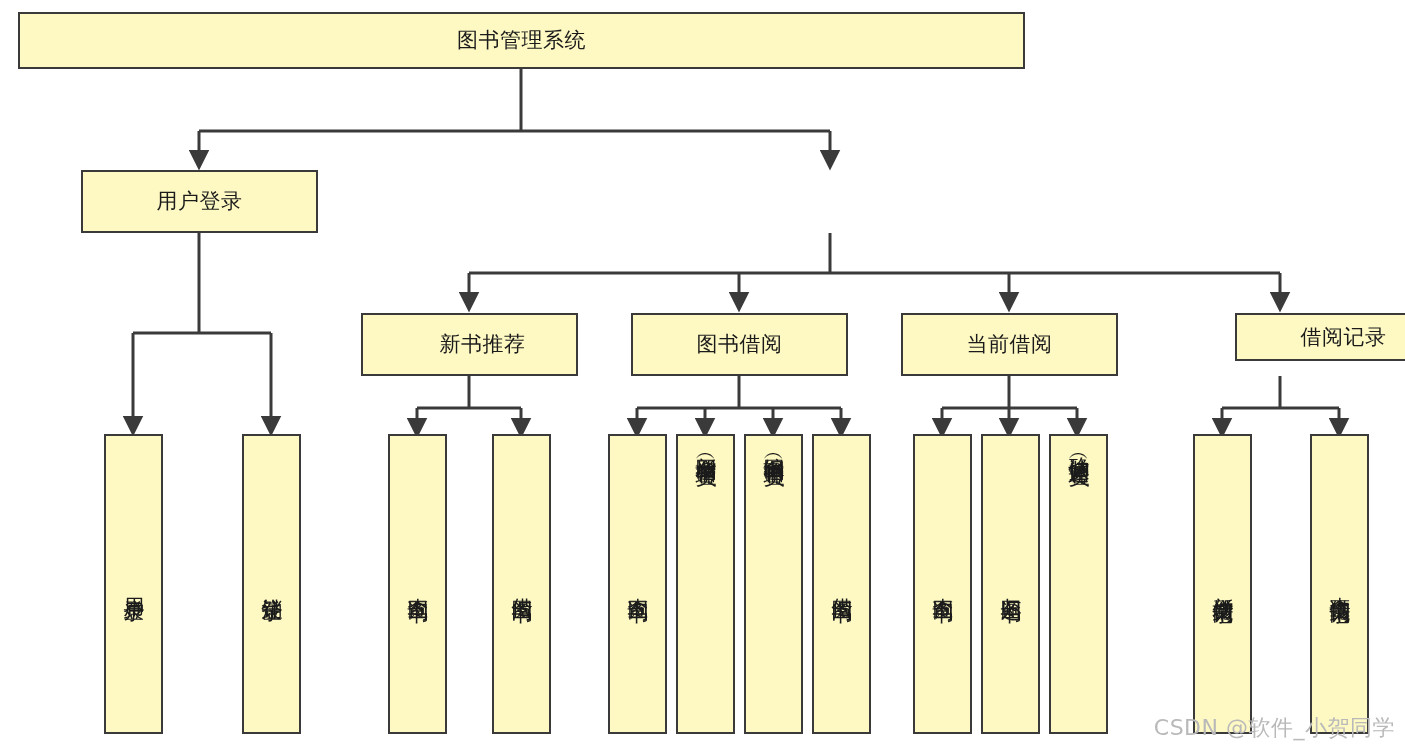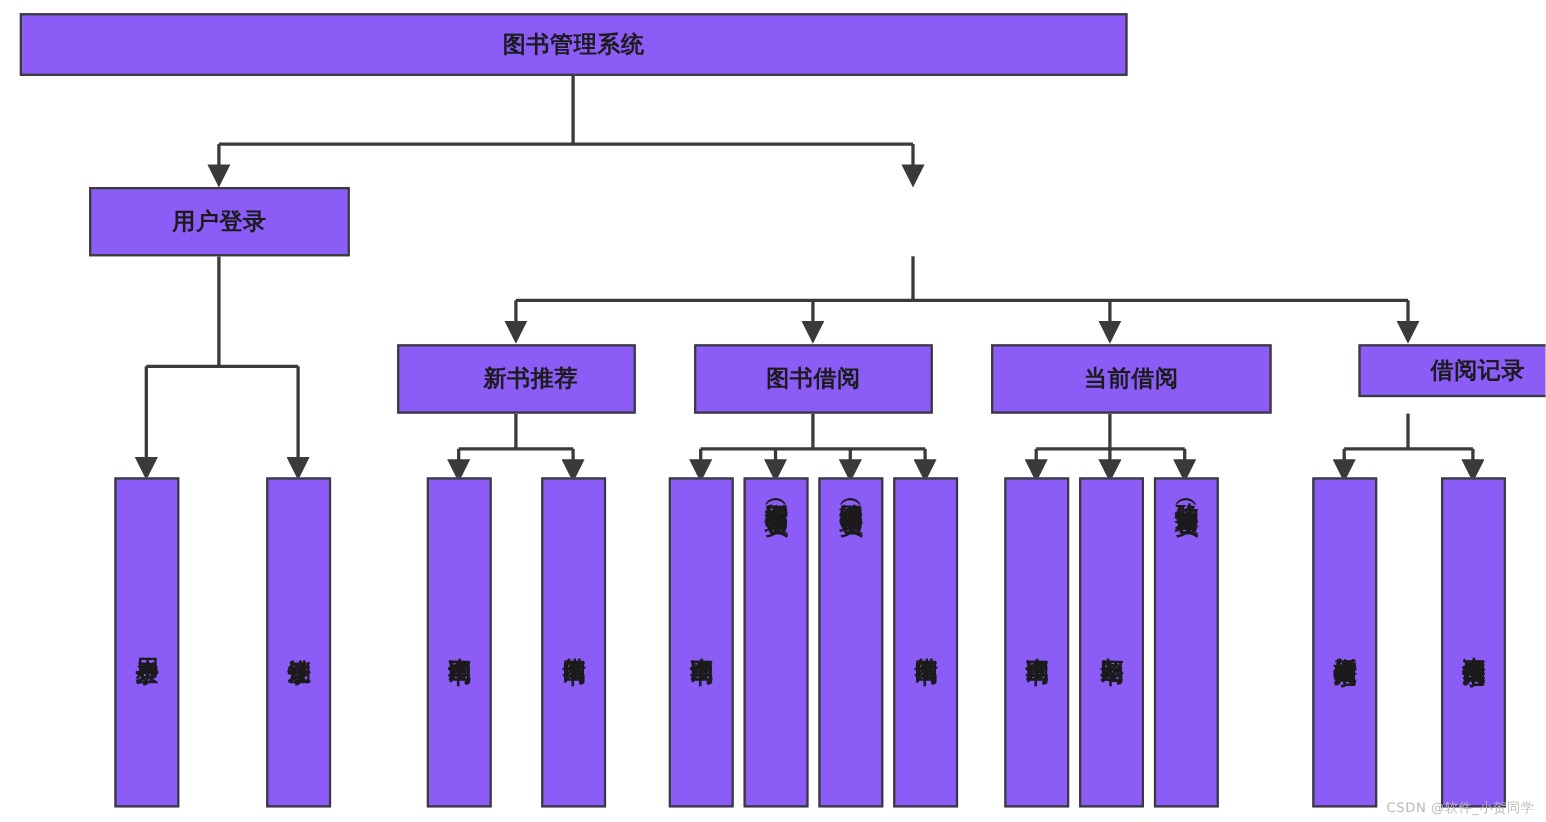--- a/index.html
+++ b/index.html
@@ -23,27 +23,26 @@
     position: absolute;
     top: 0;
     left: 0;
     width: 1405px;
     height: 747px;
     pointer-events: none;
   }
   .node {
     position: absolute;
     box-sizing: border-box;
-    background: #8b5cf6;
+    background: #fef9c3;
     border: 2px solid #3a3a3a;
     display: flex;
     align-items: center;
     justify-content: center;
     color: #1b1b1b;
-    font-weight: bold;
   }
   .node-label {
     display: block;
     text-align: center;
     line-height: 1.28;
     white-space: pre;
   }
   .node.horizontal .node-label {
     font-size: 21px;
     letter-spacing: 0.5px;
@@ -61,21 +60,21 @@
     margin: 0 auto;
   }
   .node.vertical.centered {
     align-items: center;
     padding-top: 0;
   }
   #watermark {
     position: absolute;
     right: 10px;
     bottom: 4px;
-    font-size: 12px;
+    font-size: 22px;
     color: #b9b9b9;
     letter-spacing: 0.5px;
     user-select: none;
     white-space: nowrap;
   }
 </style>
 </head>
 <body>
 
 <div id="diagram-root">
@@ -140,21 +139,21 @@
   <div class="node horizontal" style="left:81px; top:170px; width:237px; height:63px;">
     <span class="node-label">用户登录</span>
   </div>
 
   <div class="node horizontal" style="left:361px; top:313px; width:217px; height:63px;padding-left:26px;">
     <span class="node-label">新书推荐</span>
   </div>
   <div class="node horizontal" style="left:631px; top:313px; width:217px; height:63px;">
     <span class="node-label">图书借阅</span>
   </div>
-  <div class="node horizontal" style="left:901px; top:313px; width:255px; height:63px;">
+  <div class="node horizontal" style="left:901px; top:313px; width:217px; height:63px;">
     <span class="node-label">当前借阅</span>
   </div>
   <div class="node horizontal" style="left:1235px; top:313px; width:217px; height:48px;">
     <span class="node-label">借阅记录</span>
   </div>
 
   <div class="node vertical centered" style="left:104px; top:434px; width:59px; height:300px;">
     <span class="node-label">用户登录</span>
   </div>
   <div class="node vertical centered" style="left:242px; top:434px; width:59px; height:300px;">

